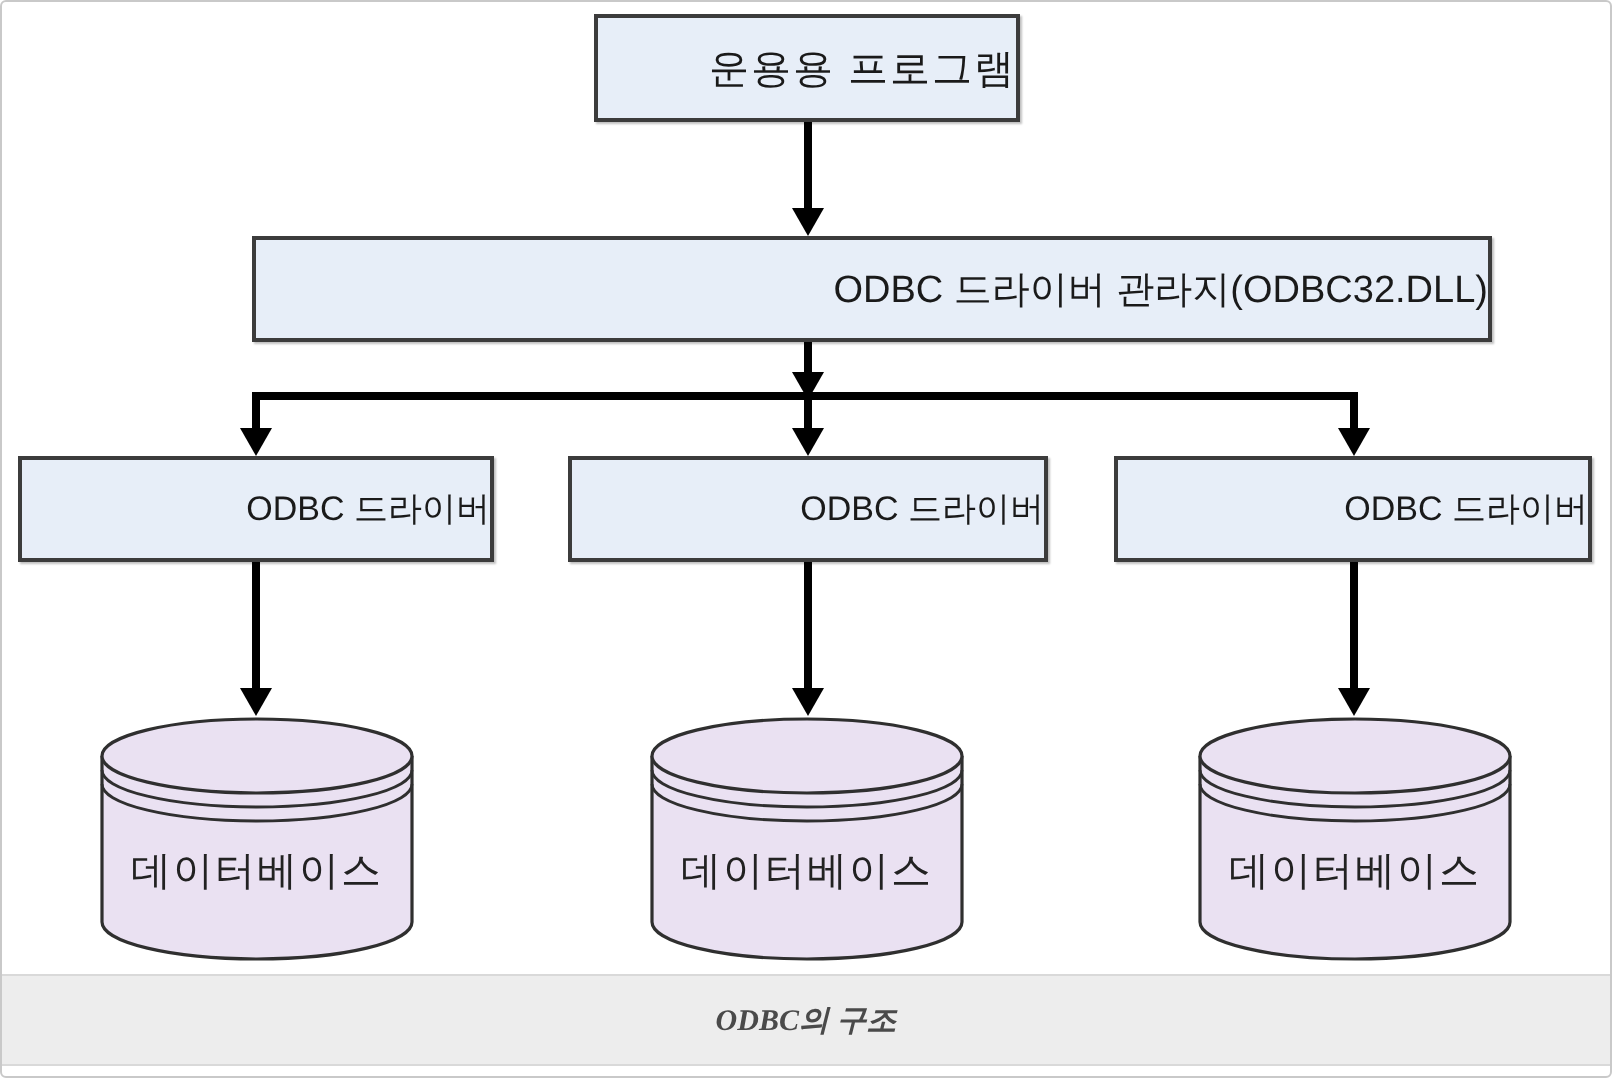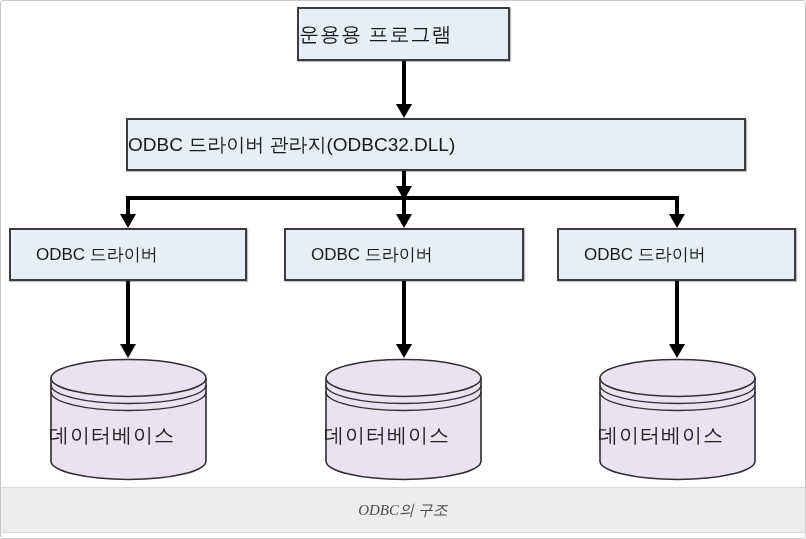--- a/index.html
+++ b/index.html
@@ -13,53 +13,54 @@
     font-family:"Liberation Sans","DejaVu Sans",sans-serif;
     overflow:hidden;
   }
   .connectors{position:absolute;left:0;top:0;width:806px;height:539px;z-index:1;}
   .box{
     position:absolute;
     box-sizing:border-box;
     background:#e7eef8;
     border:2px solid #3c3c3c;
     box-shadow:1px 1px 1px rgba(0,0,0,0.25);
-    display:flex;align-items:center;justify-content:flex-start;
+    display:flex;align-items:center;justify-content:flex-end;
     color:#1a1a1a;
     z-index:2;
   }
   .app-box{left:296px;top:6px;width:213px;height:54px;font-size:20px;letter-spacing:1px;}
   .manager-box{left:125px;top:117px;width:620px;height:53px;font-size:19px;}
   .driver-box{top:227px;height:53px;font-size:17px;padding-left:25px;}
   .driver-0{left:8px;width:238px;}
   .driver-1{left:283px;width:240px;}
   .driver-2{left:556px;width:239px;}
   .cylinder{position:absolute;top:357px;width:159px;height:123px;z-index:2;}
   .cyl-0{left:48px;}
   .cyl-1{left:323px;}
   .cyl-2{left:597px;}
   .cylinder svg{display:block;width:159px;height:123px;}
   .cyl-label{
     position:absolute;left:0;right:0;top:64px;
-    text-align:left;font-size:20px;color:#222;
+    text-align:center;font-size:20px;color:#222;
     letter-spacing:1px;
   }
   .caption-band{
     position:absolute;left:0;right:0;top:486px;height:44px;
     background:#ededed;
     border-top:1px solid #d9d9d9;
     border-bottom:1px solid #d9d9d9;
     display:flex;align-items:center;justify-content:center;
     z-index:2;
   }
   .caption-text{
     font-family:"Liberation Serif","DejaVu Serif",serif;
     font-style:italic;
     font-size:15px;
     color:#4a4a4a;
+    font-weight:bold;
   }
   .arrow-line{stroke:#000;stroke-width:4;}
   .arrow-head{fill:#000;stroke:none;}
 </style>
 </head>
 <body>
 
 <div class="page">
 
   <svg class="connectors" viewBox="0 0 806 539" xmlns="http://www.w3.org/2000/svg">

